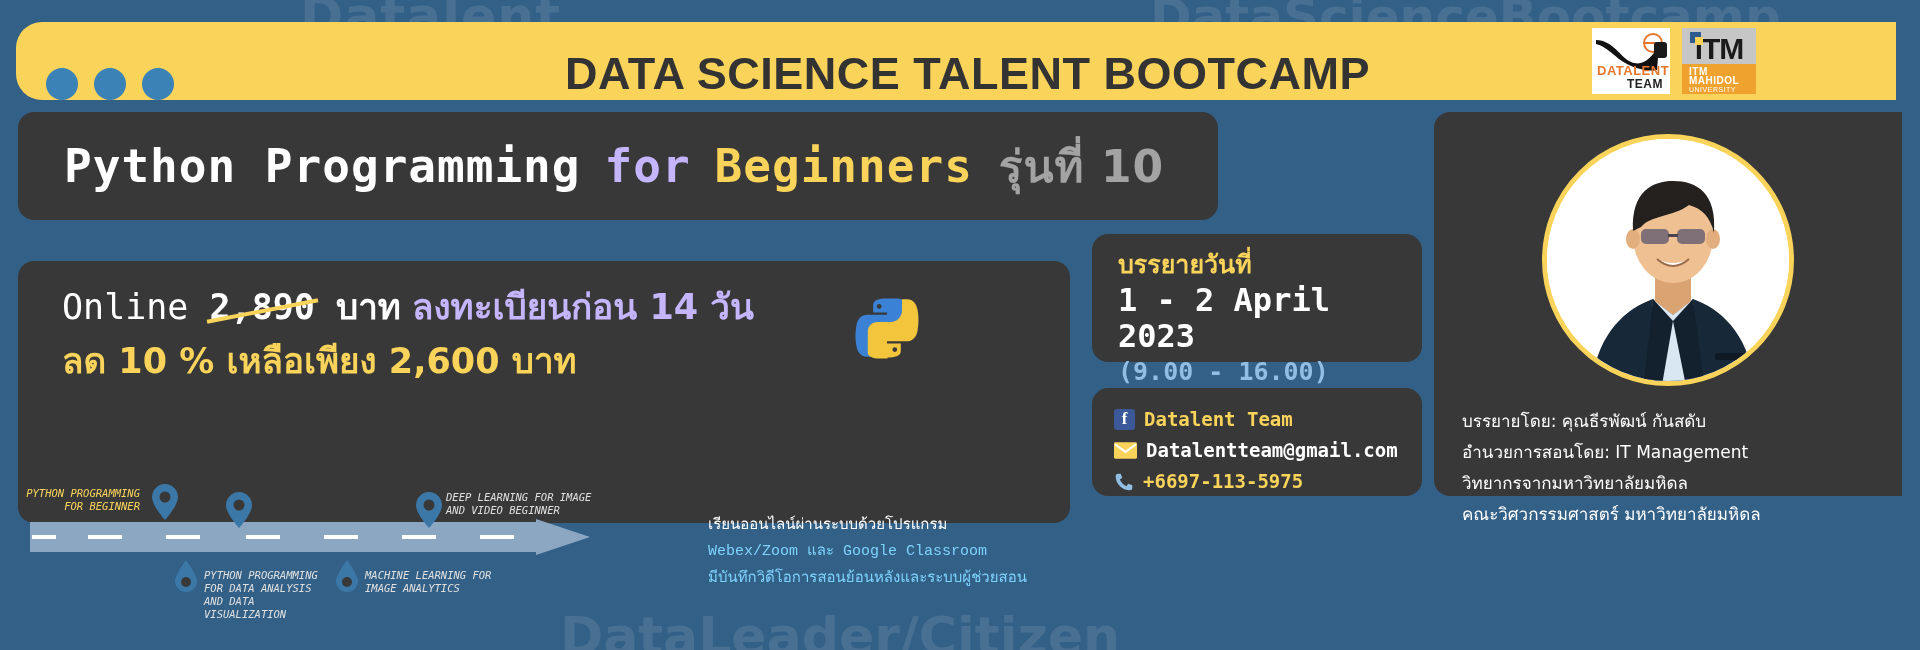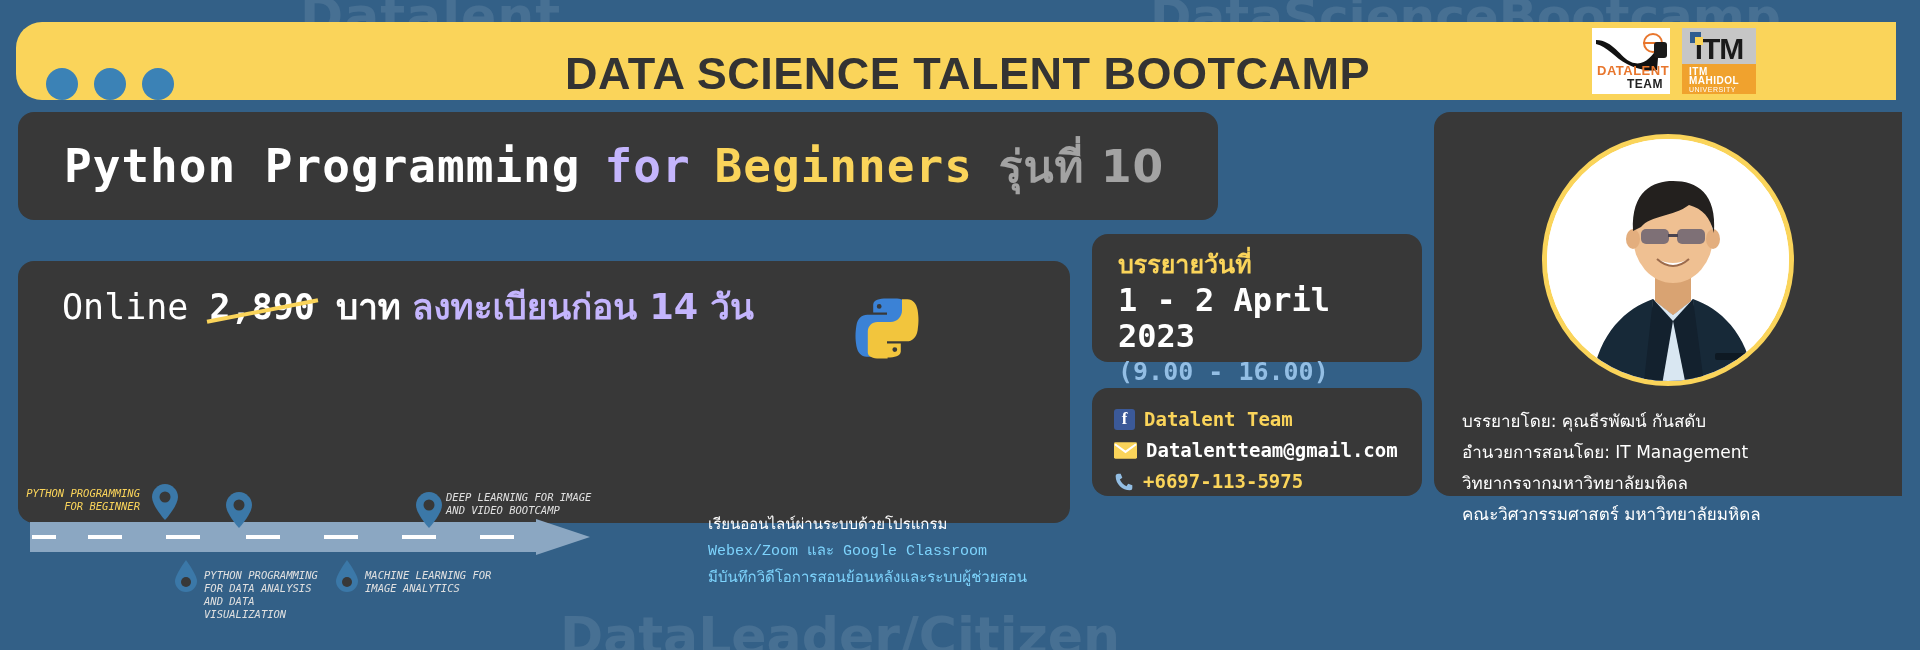--- a/index.html
+++ b/index.html
@@ -435,20 +435,23 @@
     <span class="title-line t-yellow mono" style="margin-left:24px">Beginners</span>
     <span class="title-line t-thai" style="margin-left:26px">รุ่นที่ 10</span>
   </div>
 
   <div class="panel price-panel">
 
     <div class="price-line1">
       <span class="mono t-white">Online</span><span class="mono">&nbsp;</span><span class="mono strike">2,890</span><span class="mono">&nbsp;</span><span class="thaiF t-white">บาท</span><span>&nbsp;</span><span class="thaiF t-blue">ลงทะเบียนก่อน 14 วัน</span>
     </div>
 
+    <div class="price-line2">
+      <span class="thaiF t-yellow">ลด 10 % เหลือเพียง 2,600 บาท</span>
+    </div>
 
     <svg class="python-logo" viewBox="0 0 110 110">
       <path fill="#3B82D6" d="M54 6c-12 0-21 2-22 10v13h23v4H22c-9 0-16 6-18 18-2 13-2 21 0 34 2 11 8 18 17 18h9V86c0-10 8-19 19-19h22c9 0 16-7 16-16V16C87 9 78 6 68 6h-14zM42 15a4 4 0 110 8 4 4 0 010-8z"></path>
       <path fill="#F2C53D" d="M56 104c12 0 21-2 22-10V81H55v-4h33c9 0 16-6 18-18 2-13 2-21 0-34-2-11-8-18-17-18h-9v19c0 10-8 19-19 19H39c-9 0-16 7-16 16v35c0 7 9 10 19 10h14zm12-9a4 4 0 110-8 4 4 0 010 8z"></path>
     </svg>
 
     <div class="roadmap">
 
       <svg class="road" viewBox="0 0 560 36">
         <path d="M0 3 H506 L506 0 L560 18 L506 36 L506 33 H0 Z" fill="#8BA7C2"></path>
@@ -487,21 +490,21 @@
 
       <div class="rmlabel hi" style="left:2px; top:36px; width:120px;">PYTHON PROGRAMMING
 FOR BEGINNER</div>
       <div class="rmlabel" style="left:186px; top:118px; width:130px;">PYTHON PROGRAMMING
 FOR DATA ANALYSIS
 AND DATA
 VISUALIZATION</div>
       <div class="rmlabel" style="left:347px; top:118px; width:150px;">MACHINE LEARNING FOR
 IMAGE ANALYTICS</div>
       <div class="rmlabel" style="left:428px; top:40px; width:170px;">DEEP LEARNING FOR IMAGE
-AND VIDEO BOOTCAMP</div>
+AND VIDEO BEGINNER</div>
     </div>
 
     <div class="online-note">
       <div class="on-white">เรียนออนไลน์ผ่านระบบด้วยโปรแกรม</div>
       <div class="on-yellow">Webex/Zoom และ Google Classroom</div>
       <div class="on-yellow">มีบันทึกวิดีโอการสอนย้อนหลังและระบบผู้ช่วยสอน</div>
     </div>
   </div>
 
   <div class="panel date-panel">

